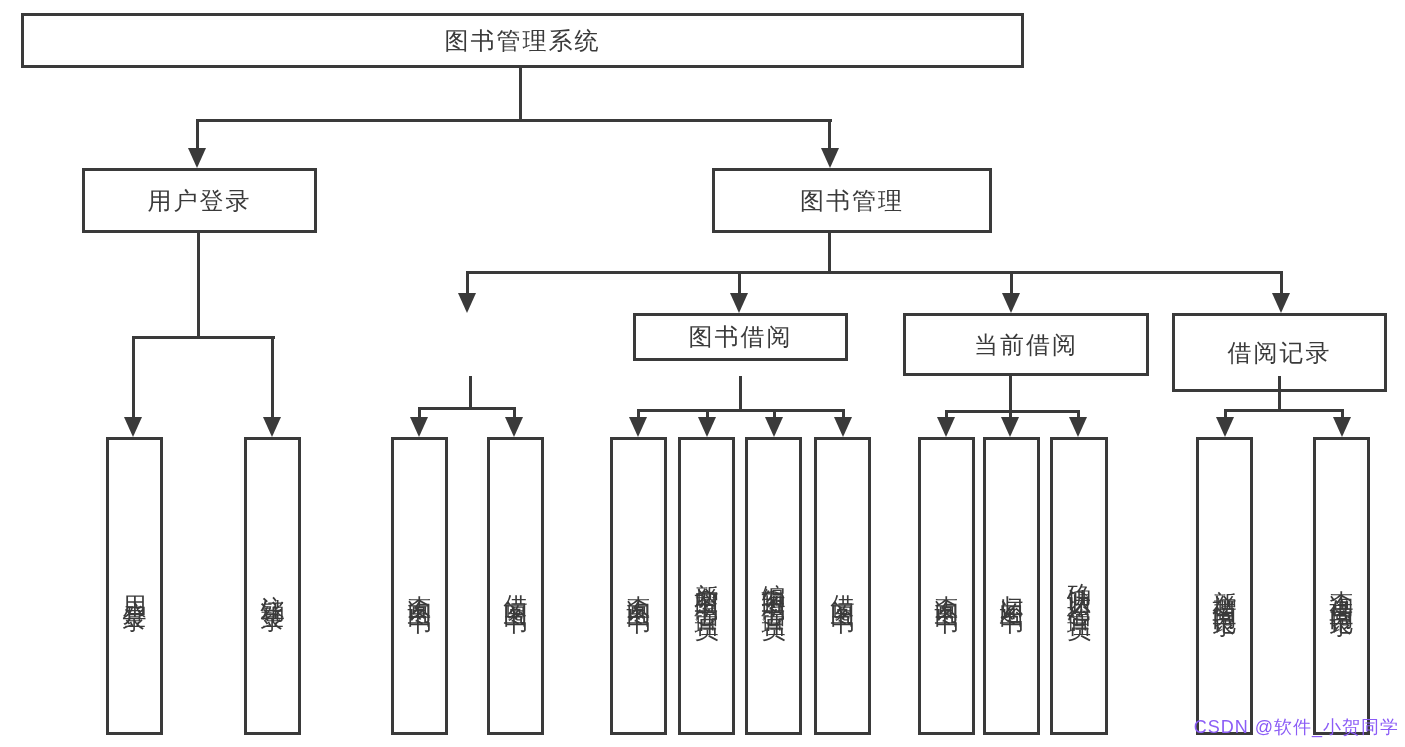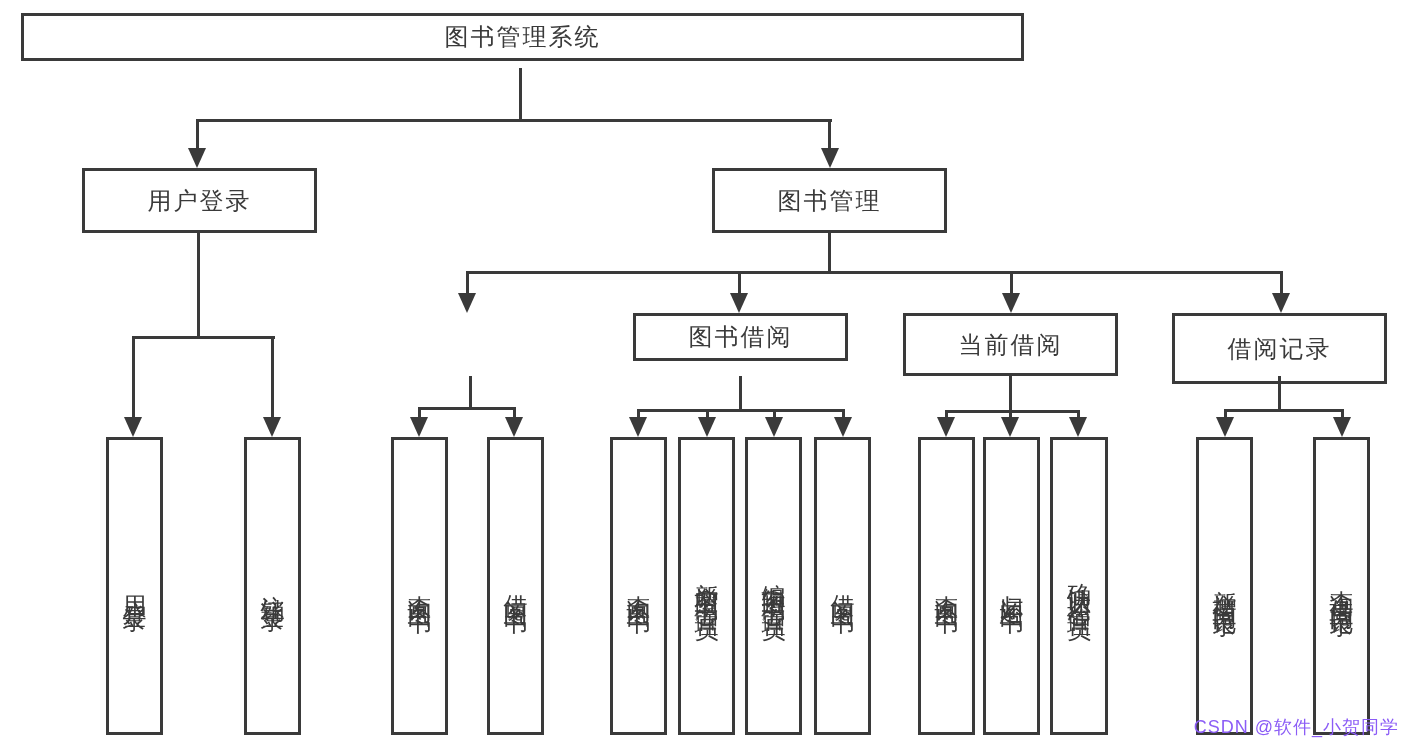--- a/index.html
+++ b/index.html
@@ -57,35 +57,35 @@
     color: #8b5cf6;
     letter-spacing: 1px;
     z-index: 5;
   }
 </style>
 </head>
 <body>
 
 <div class="canvas">
 
-  <div class="box h" style="left:21px; top:13px; width:1003px; height:48px;">
+  <div class="box h" style="left:21px; top:13px; width:1003px; height:55px;">
     <span>图书管理系统</span>
   </div>
 
   <div class="vline" style="left:519px; top:68px; height:53px;"></div>
   <div class="hline" style="left:196px; top:119px; width:636px;"></div>
   <div class="vline" style="left:196px; top:119px; height:31px;"></div>
   <div class="arrow" style="left:188px; top:148px;"></div>
   <div class="vline" style="left:828px; top:119px; height:31px;"></div>
   <div class="arrow" style="left:821px; top:148px;"></div>
 
   <div class="box h" style="left:82px; top:168px; width:235px; height:65px;">
     <span>用户登录</span>
   </div>
-  <div class="box h" style="left:712px; top:168px; width:235px; height:65px;">
+  <div class="box h" style="left:712px; top:168px; width:280px; height:65px;">
     <span>图书管理</span>
   </div>
 
   <div class="vline" style="left:197px; top:233px; height:105px;"></div>
   <div class="hline" style="left:132px; top:336px; width:143px;"></div>
   <div class="vline" style="left:132px; top:336px; height:82px;"></div>
   <div class="arrow" style="left:124px; top:417px;"></div>
   <div class="vline" style="left:271px; top:336px; height:82px;"></div>
   <div class="arrow" style="left:263px; top:417px;"></div>
 
@@ -96,24 +96,24 @@
   <div class="vline" style="left:738px; top:271px; height:24px;"></div>
   <div class="arrow" style="left:730px; top:293px;"></div>
   <div class="vline" style="left:1010px; top:271px; height:24px;"></div>
   <div class="arrow" style="left:1002px; top:293px;"></div>
   <div class="vline" style="left:1280px; top:271px; height:24px;"></div>
   <div class="arrow" style="left:1272px; top:293px;"></div>
 
   <div class="box h" style="left:633px; top:313px; width:215px; height:48px;">
     <span>图书借阅</span>
   </div>
-  <div class="box h" style="left:903px; top:313px; width:215px; height:63px;justify-content:center;">
+  <div class="box h" style="left:903px; top:313px; width:246px; height:63px;justify-content:center;">
     <span>当前借阅</span>
   </div>
-  <div class="box h" style="left:1172px; top:313px; width:215px; height:71px;">
+  <div class="box h" style="left:1172px; top:313px; width:215px; height:79px;">
     <span>借阅记录</span>
   </div>
 
   <div class="vline" style="left:469px; top:376px; height:33px;"></div>
   <div class="hline" style="left:418px; top:407px; width:98px;"></div>
   <div class="vline" style="left:418px; top:407px; height:12px;"></div>
   <div class="arrow" style="left:410px; top:417px;"></div>
   <div class="vline" style="left:513px; top:407px; height:12px;"></div>
   <div class="arrow" style="left:505px; top:417px;"></div>
 

